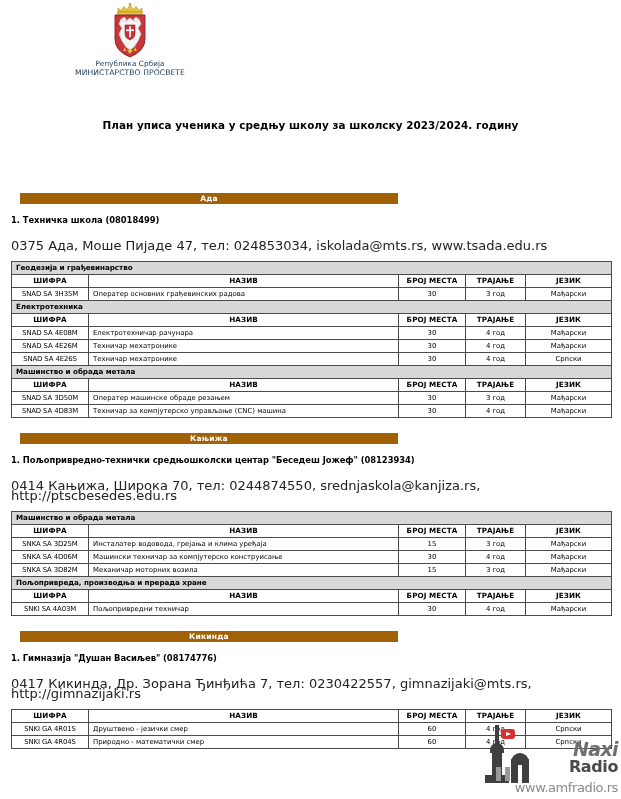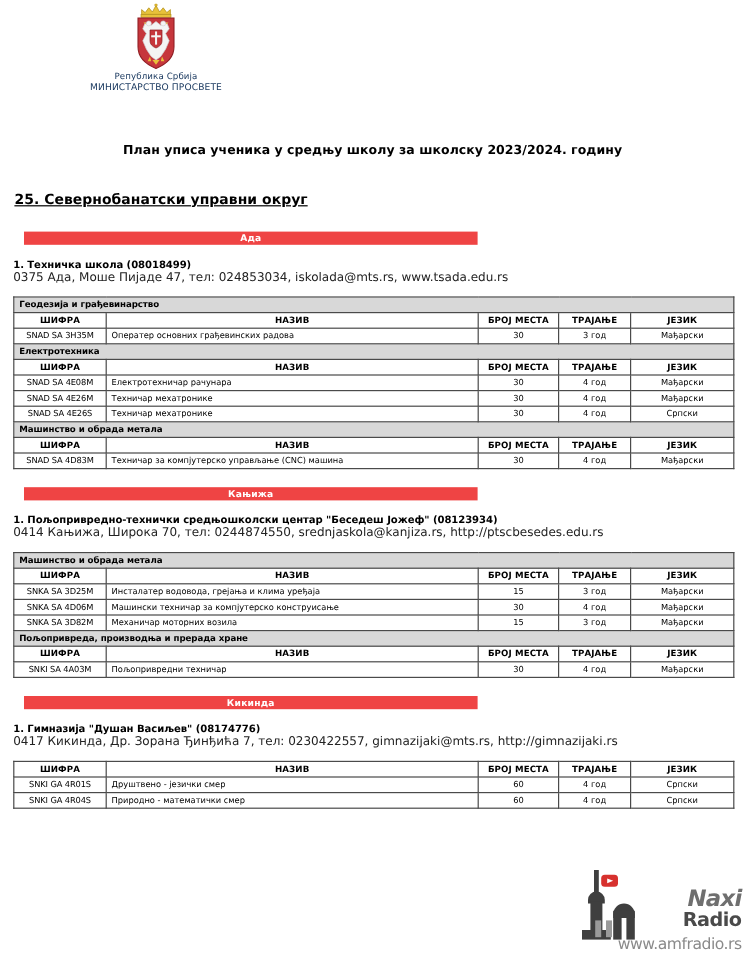--- a/index.html
+++ b/index.html
@@ -76,44 +76,44 @@
   .content {
     position: absolute;
     left: 0;
     top: 193px;
     width: 621px;
   }
 
   .city-banner {
     margin: 0 0 0 20px;
     width: 378px;
-    background: #ef4444;
+    background: #a16207;
     color: #ffffff;
     text-align: center;
     font-size: 7.6px;
     font-weight: bold;
     line-height: 11px;
     height: 11px;
     letter-spacing: 0.2px;
   }
 
   .school-block {
     margin: 11px 0 0 11px;
   }
   .school-name {
     font-size: 8.4px;
     font-weight: bold;
     line-height: 11px;
     letter-spacing: -0.05px;
   }
   .school-address {
-    font-size: 10px;
+    font-size: 13px;
     line-height: 10px;
     color: #222222;
-    margin-top: 1px;
+    margin-top: 15px;
   }
 
   table.plan {
     border-collapse: collapse;
     table-layout: fixed;
     width: 600px;
     margin: 10px 0 15px 11px;
     border: 1.4px solid #3a3a3a;
   }
   table.plan td, table.plan th {
@@ -284,21 +284,20 @@
 
       <path d="M17 44 L15 48 L18 48 Z" fill="#e8c23a"></path>
       <path d="M27 44 L29 48 L26 48 Z" fill="#e8c23a"></path>
       <path d="M19 47 L22 51 L25 47 Z" fill="#e8c23a"></path>
     </svg>
     <div class="ministry-line1">Република Србија</div>
     <div class="ministry-line2">МИНИСТАРСТВО ПРОСВЕТЕ</div>
   </div>
 
   <div class="doc-title">План уписа ученика у средњу школу за школску 2023/2024. годину</div>
-  <div class="district-title">25. Севернобанатски управни округ</div>
 
   <div class="content" id="content">
       <div class="city-banner">Ада</div>
       <div class="school-block">
         <div class="school-name">1. Техничка школа (08018499)</div>
         <div class="school-address">0375 Ада, Моше Пијаде 47, тел: 024853034, iskolada@mts.rs, www.tsada.edu.rs</div>
       </div>
       <table class="plan">
         <colgroup>
           <col class="w-code">
@@ -358,20 +357,27 @@
           </tr>
           <tr class="area-row">
             <td colspan="5">Машинство и обрада метала</td>
           </tr>
           <tr class="head-row">
             <th>ШИФРА</th>
             <th>НАЗИВ</th>
             <th>БРОЈ МЕСТА</th>
             <th>ТРАЈАЊЕ</th>
             <th>ЈЕЗИК</th>
+          </tr>
+          <tr class="data-row">
+            <td class="c-code">SNAD SA 3D50M</td>
+            <td class="c-name">Оператер машинске обраде резањем</td>
+            <td class="c-seats">30</td>
+            <td class="c-dur">3 год</td>
+            <td class="c-lang">Мађарски</td>
           </tr>
           <tr class="data-row">
             <td class="c-code">SNAD SA 4D83M</td>
             <td class="c-name">Техничар за компјутерско управљање (CNC) машина</td>
             <td class="c-seats">30</td>
             <td class="c-dur">4 год</td>
             <td class="c-lang">Мађарски</td>
           </tr>
         </tbody>
       </table>

